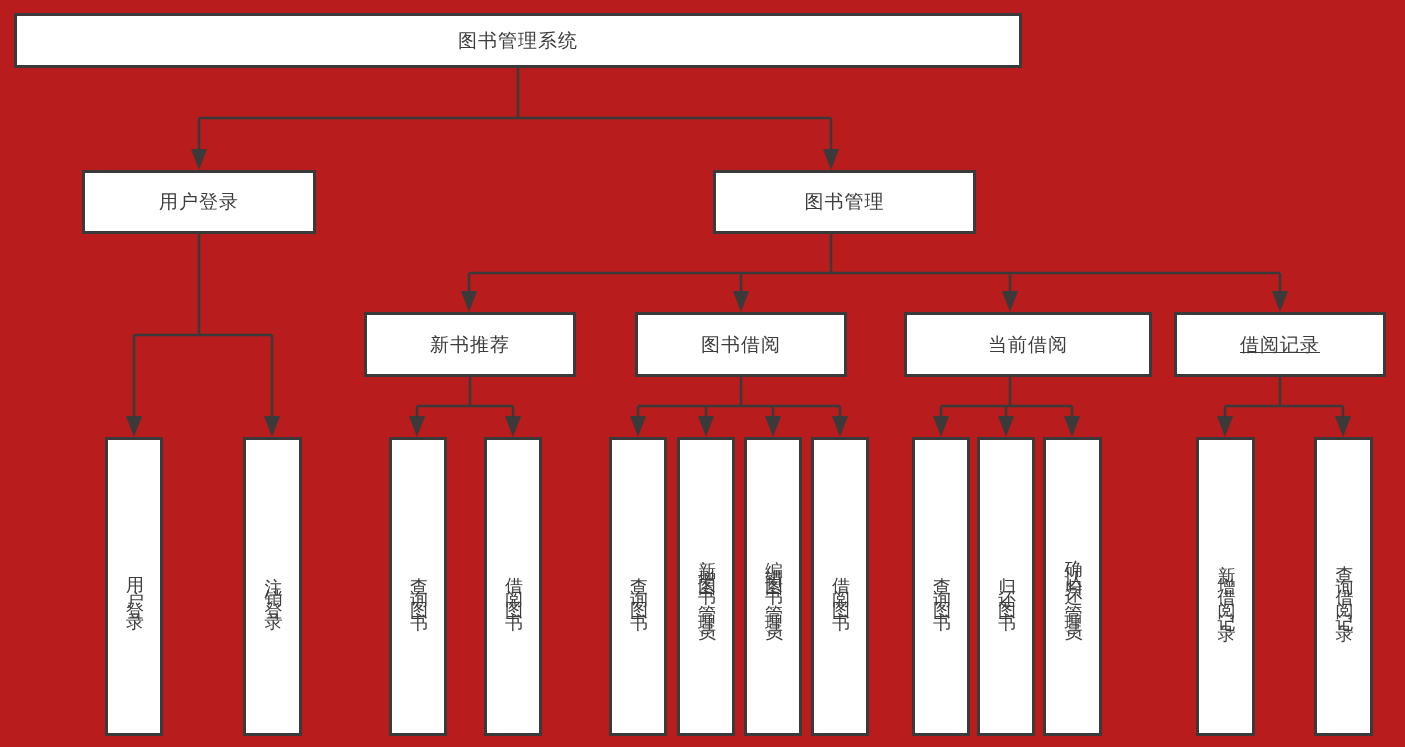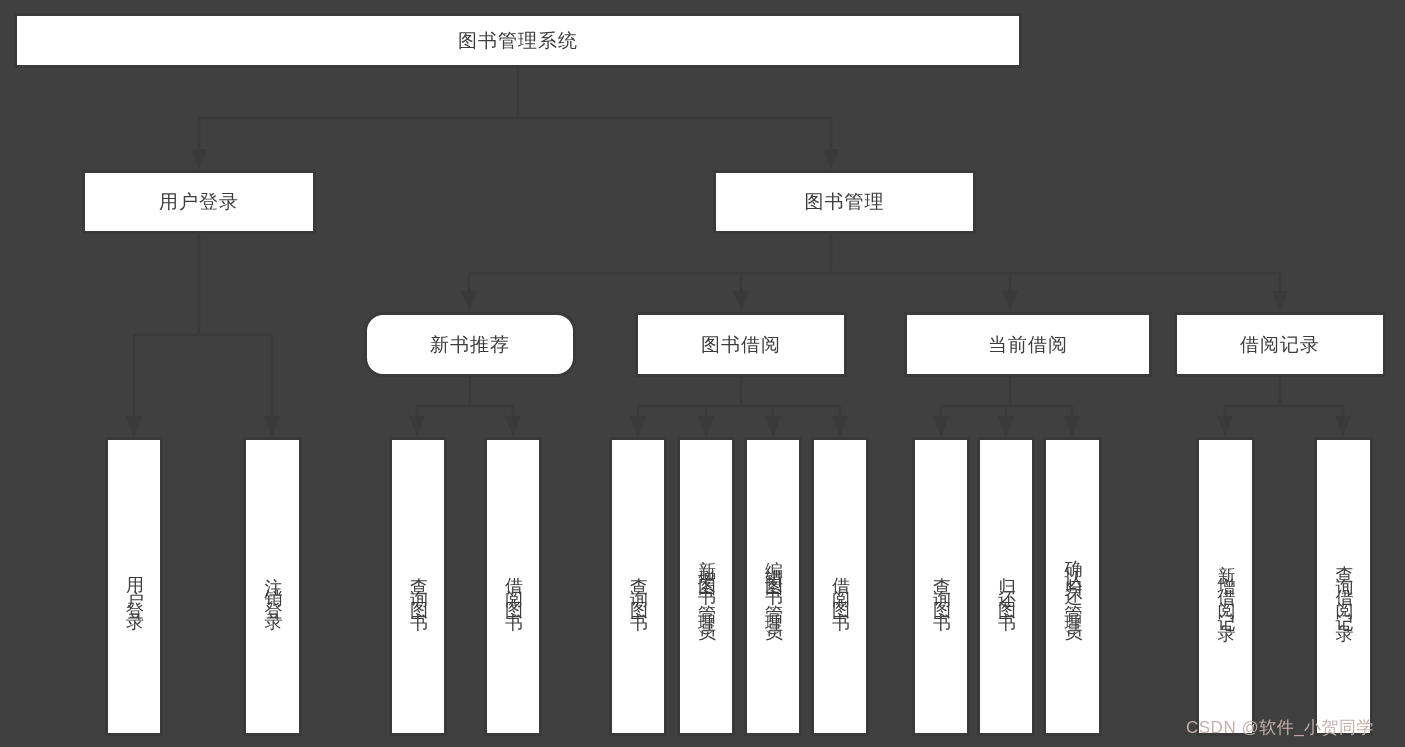--- a/index.html
+++ b/index.html
@@ -1,19 +1,19 @@
 <!DOCTYPE html>
 <html><head>
 <meta charset="utf-8">
 <style>
   html,body{margin:0;padding:0;background:#ffffff;}
   .stage{
     position:relative;
     width:1405px;height:747px;
-    background:#404040;
+    background:#b91c1c;
     font-family:"Liberation Sans", sans-serif;
     overflow:hidden;
   }
   .wires{position:absolute;left:0;top:0;z-index:1;}
   .node{
     position:absolute;
     box-sizing:border-box;
     border:3px solid #3a3a3a;
     background:#ffffff;
     color:#3c3c3c;
@@ -90,30 +90,30 @@
     <span>图书管理系统</span>
   </div>
 
   <div class="node h-node" style="left:82px;top:170px;width:234px;height:64px;">
     <span>用户登录</span>
   </div>
   <div class="node h-node" style="left:713px;top:170px;width:263px;height:64px;">
     <span>图书管理</span>
   </div>
 
-  <div class="node h-node" style="left:364px;top:312px;width:212px;height:65px;border-radius:19px;">
+  <div class="node h-node" style="left:364px;top:312px;width:212px;height:65px;">
     <span>新书推荐</span>
   </div>
   <div class="node h-node" style="left:635px;top:312px;width:212px;height:65px;">
     <span>图书借阅</span>
   </div>
   <div class="node h-node" style="left:904px;top:312px;width:248px;height:65px;">
     <span>当前借阅</span>
   </div>
-  <div class="node h-node" style="left:1174px;top:312px;width:212px;height:65px;">
+  <div class="node h-node" style="left:1174px;top:312px;width:212px;height:65px;text-decoration:underline;">
     <span>借阅记录</span>
   </div>
 
   <div class="node v-node" style="left:105px;top:437px;width:58px;height:299px;">
     <span class="v-label">用户登录</span>
   </div>
   <div class="node v-node" style="left:243px;top:437px;width:59px;height:299px;">
     <span class="v-label">注销登录</span>
   </div>
 
@@ -147,15 +147,14 @@
     <span class="v-label" style="letter-spacing:9px;">确认归还（管理员）</span>
   </div>
 
   <div class="node v-node" style="left:1196px;top:437px;width:59px;height:299px;">
     <span class="v-label">新增借阅记录</span>
   </div>
   <div class="node v-node" style="left:1314px;top:437px;width:59px;height:299px;">
     <span class="v-label">查询借阅记录</span>
   </div>
 
-  <div class="watermark">CSDN @软件_小贺同学</div>
 
 </div>
 
 </body></html>

